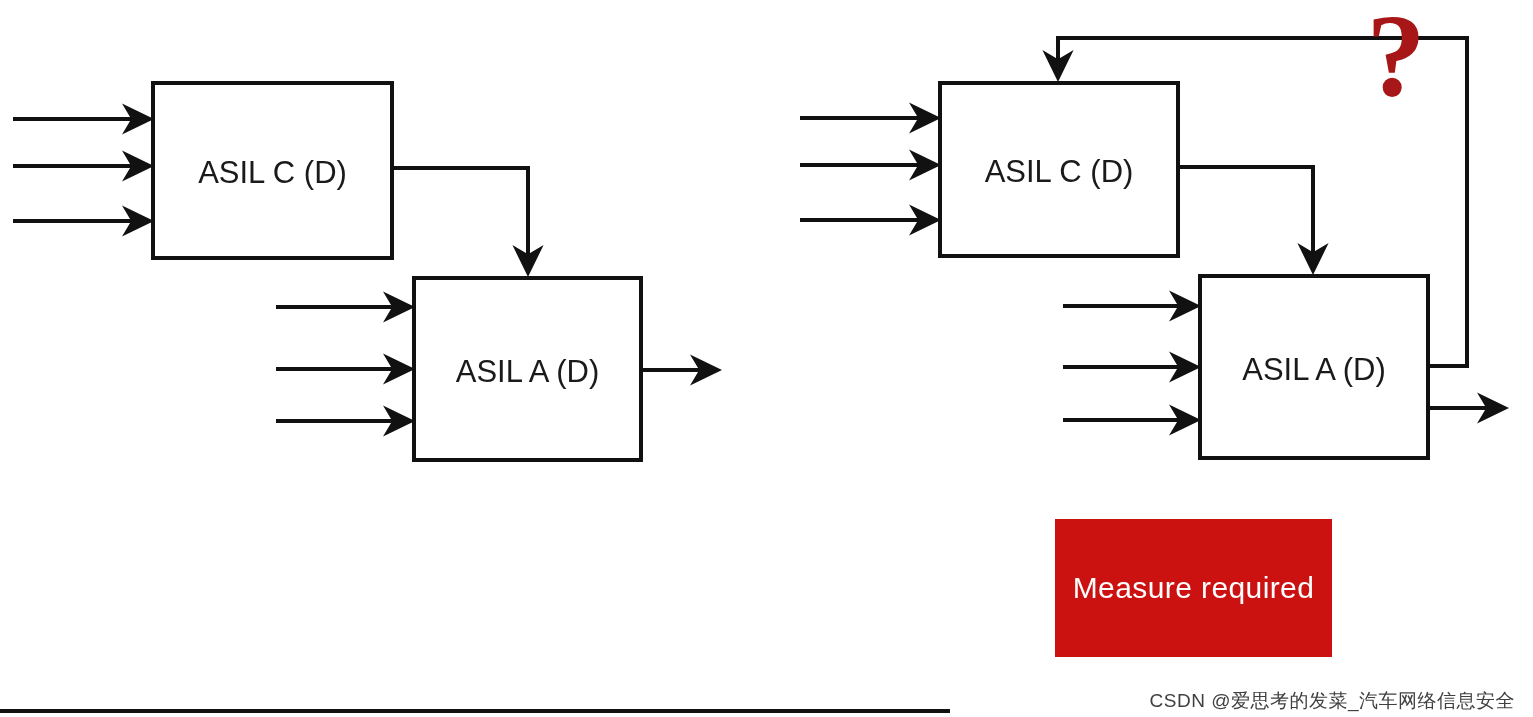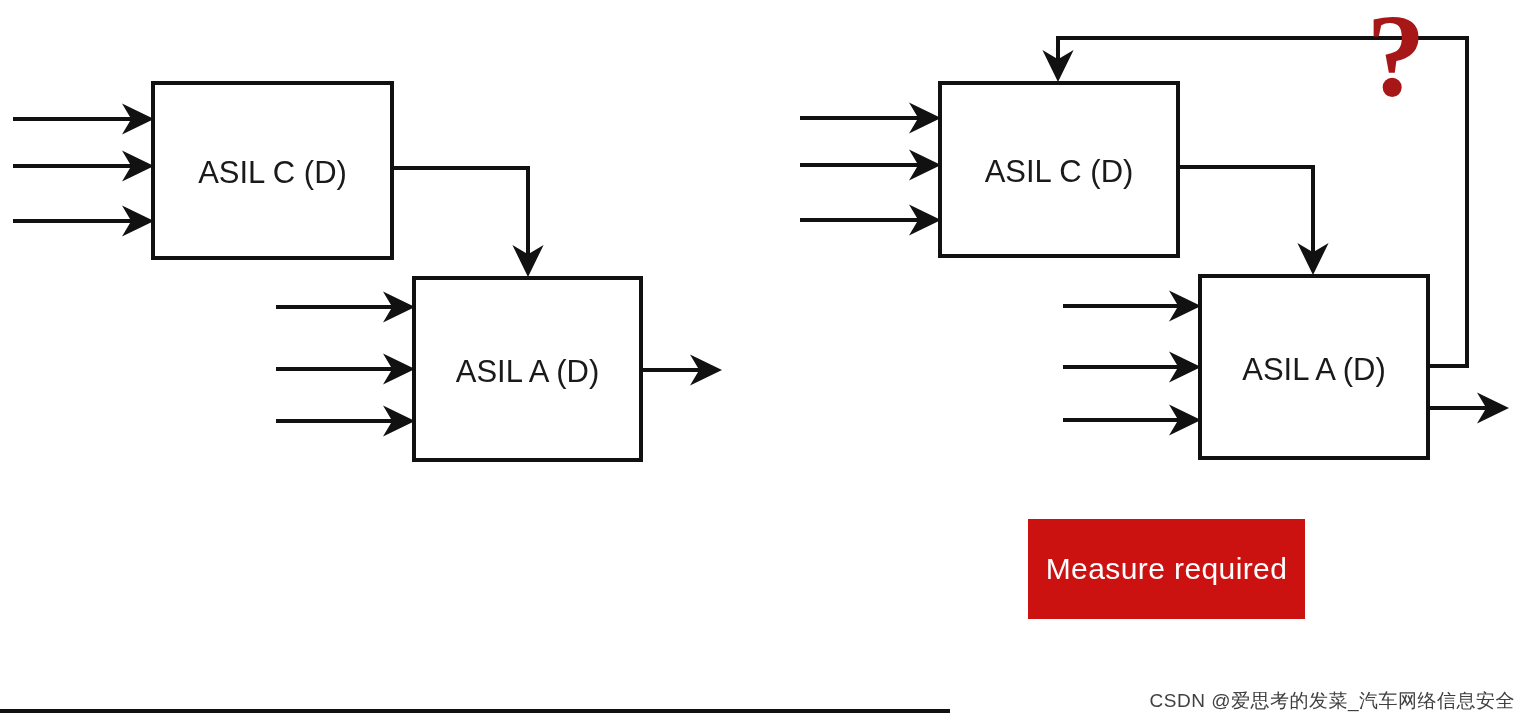--- a/index.html
+++ b/index.html
@@ -42,24 +42,24 @@
     line-height: 1.42;
     letter-spacing: 0.4px;
   }
   #verdict-ok {
     left: 206px;
     top: 520px;
     width: 277px;
     height: 138px;
   }
   #verdict-measure {
-    left: 1028px;
+    left: 1055px;
     top: 519px;
     width: 277px;
-    height: 100px;
+    height: 138px;
   }
   #watermark {
     position: absolute;
     right: 18px;
     top: 688px;
     font-family: "Liberation Sans", sans-serif;
     font-size: 19px;
     color: #404040;
     white-space: nowrap;
     letter-spacing: 0.5px;

